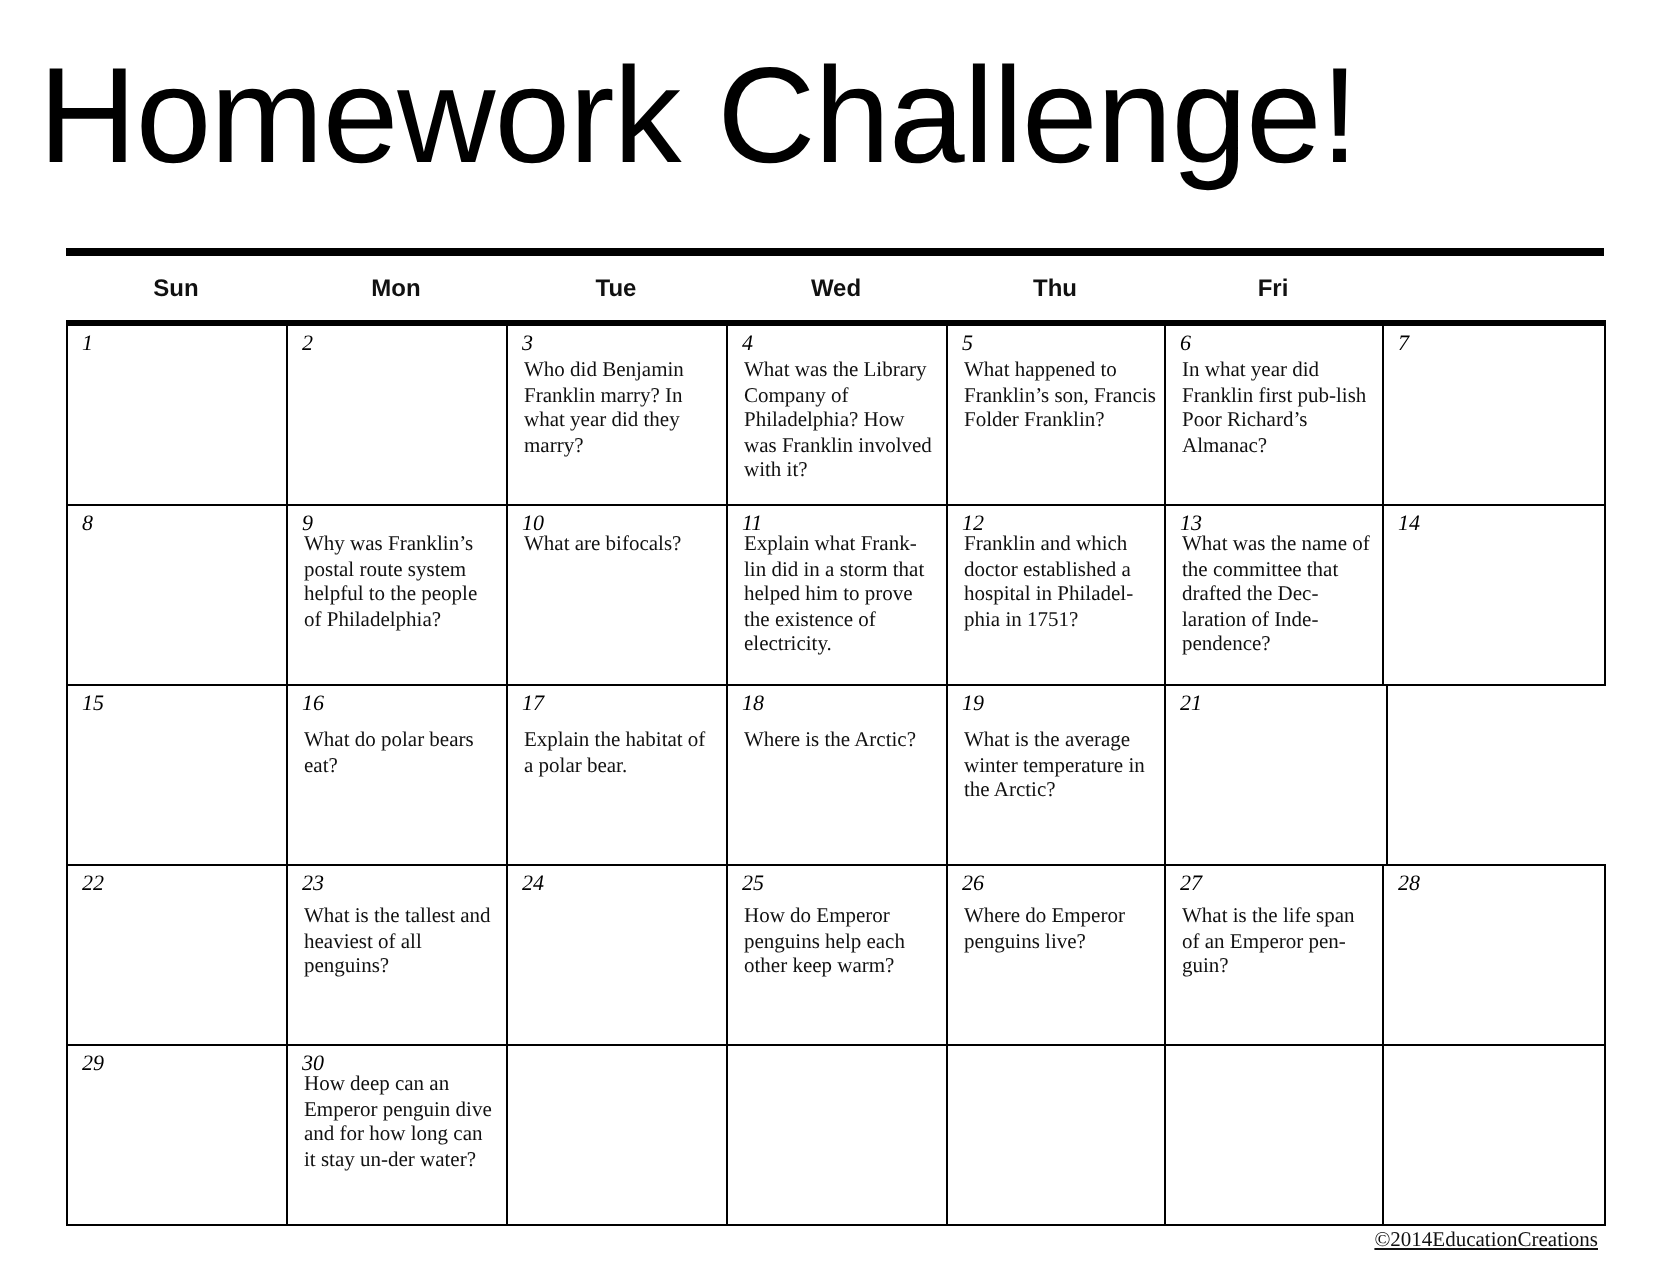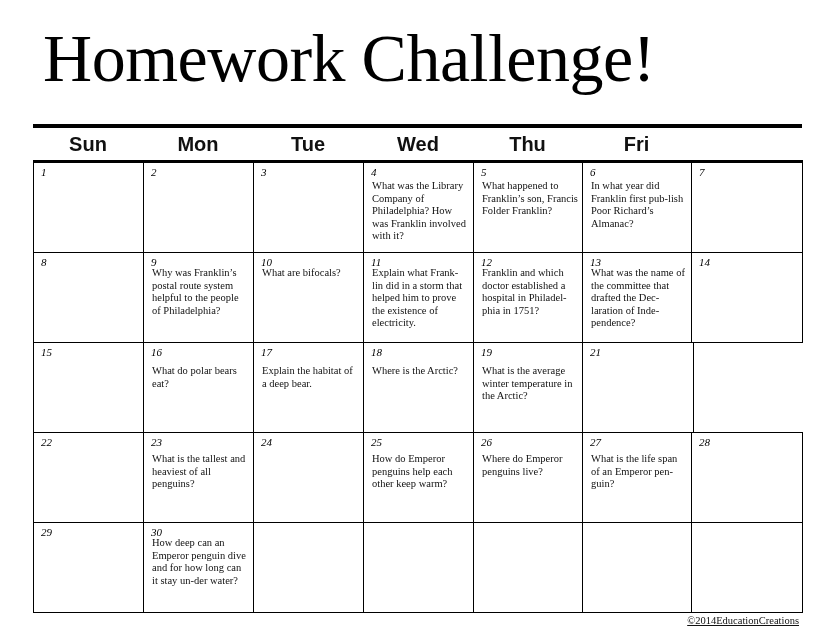--- a/index.html
+++ b/index.html
@@ -1,25 +1,25 @@
 <!DOCTYPE html>
 <html><head>
 <meta charset="utf-8">
 <style>
   html, body { margin: 0; padding: 0; background: #ffffff; }
   body { width: 835px; height: 636px; position: relative; overflow: hidden; font-family: "Liberation Serif", serif; color: #000; }
   .title {
     position: absolute; left: 0; top: 18px; width: 698px; text-align: center;
-    font-family: Liberation Serif, serif; font-size: 68px; line-height: 80px; font-weight: normal; letter-spacing: -0.5px;
+    font-family: Liberation Sans, sans-serif; font-size: 68px; line-height: 80px; font-weight: normal; letter-spacing: -0.5px;
   }
   .top-rule { position: absolute; left: 33px; top: 124px; width: 769px; height: 4px; background: #000; }
   .header-row { position: absolute; left: 33px; top: 128px; width: 769px; height: 32px; display: flex; }
   .header-cell {
     width: 110px; text-align: center; font-family: "Liberation Sans", sans-serif; font-weight: bold;
-    font-size: 20px; line-height: 32px; color: #111;
+    font-size: 12px; line-height: 32px; color: #111;
   }
   .header-cell:nth-child(5), .header-cell:nth-child(6) { width: 109px; }
   .header-cell:nth-child(7) { width: 111px; }
   .grid {
     position: absolute; left: 33px; top: 160px; width: 769px;
     border-top: 3px solid #000; border-left: 1px solid #000;
   }
   .week { display: flex; height: 89px; border-bottom: 1px solid #000; }
   .week:nth-child(2) { height: 89px; }
   .day {
@@ -59,20 +59,21 @@
   <div class="week">
     <div class="day c0">
         <span class="day-num">1</span>
         <div class="day-q"></div>
       </div>
     <div class="day c1">
         <span class="day-num">2</span>
       </div>
     <div class="day c2">
         <span class="day-num">3</span>
+        <div class="day-q">Who did Benjamin Franklin marry? In what year did they marry?</div>
       </div>
     <div class="day c3">
         <span class="day-num">4</span>
         <div class="day-q">What was the Library Company of Philadelphia? How was Franklin involved with it?</div>
       </div>
     <div class="day c4">
         <span class="day-num">5</span>
         <div class="day-q">What happened to Franklin’s son, Francis Folder Franklin?</div>
       </div>
     <div class="day c5">
@@ -120,21 +121,21 @@
     <div class="day c0">
         <span class="day-num">15</span>
         <div class="day-q"></div>
       </div>
     <div class="day c1">
         <span class="day-num">16</span>
         <div class="day-q" style="top:22px">What do polar bears eat?</div>
       </div>
     <div class="day c2">
         <span class="day-num">17</span>
-        <div class="day-q" style="top:22px">Explain the habitat of a deep bear.</div>
+        <div class="day-q" style="top:22px">Explain the habitat of a polar bear.</div>
       </div>
     <div class="day c3">
         <span class="day-num">18</span>
         <div class="day-q" style="top:22px">Where is the Arctic?</div>
       </div>
     <div class="day c4">
         <span class="day-num">19</span>
         <div class="day-q" style="top:22px">What is the average winter temperature in the Arctic?</div>
       </div>
     <div class="day c6">

